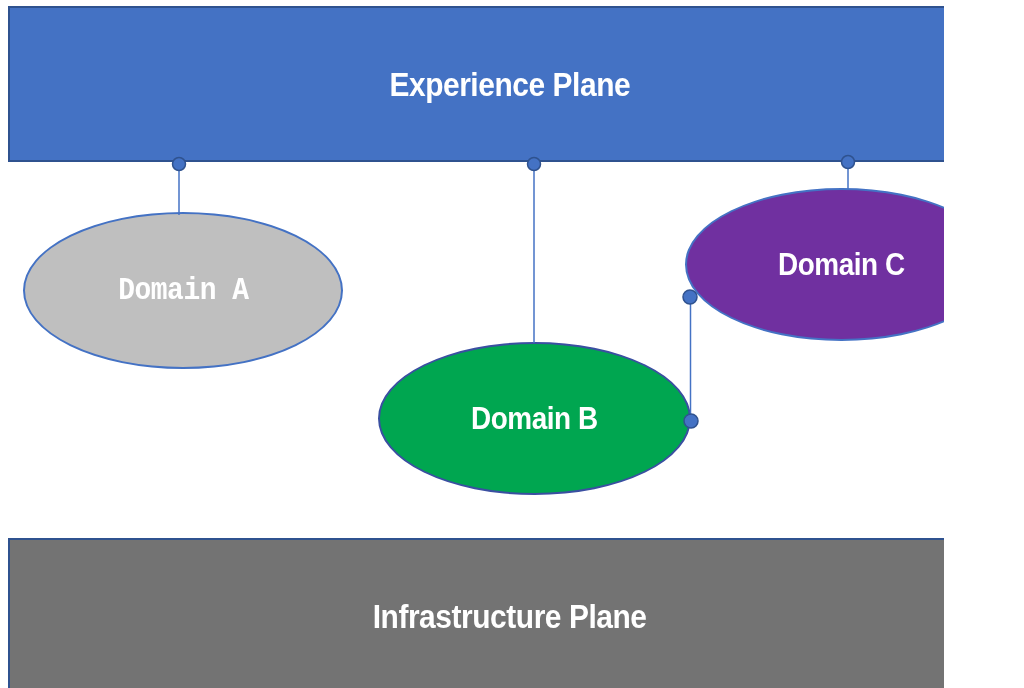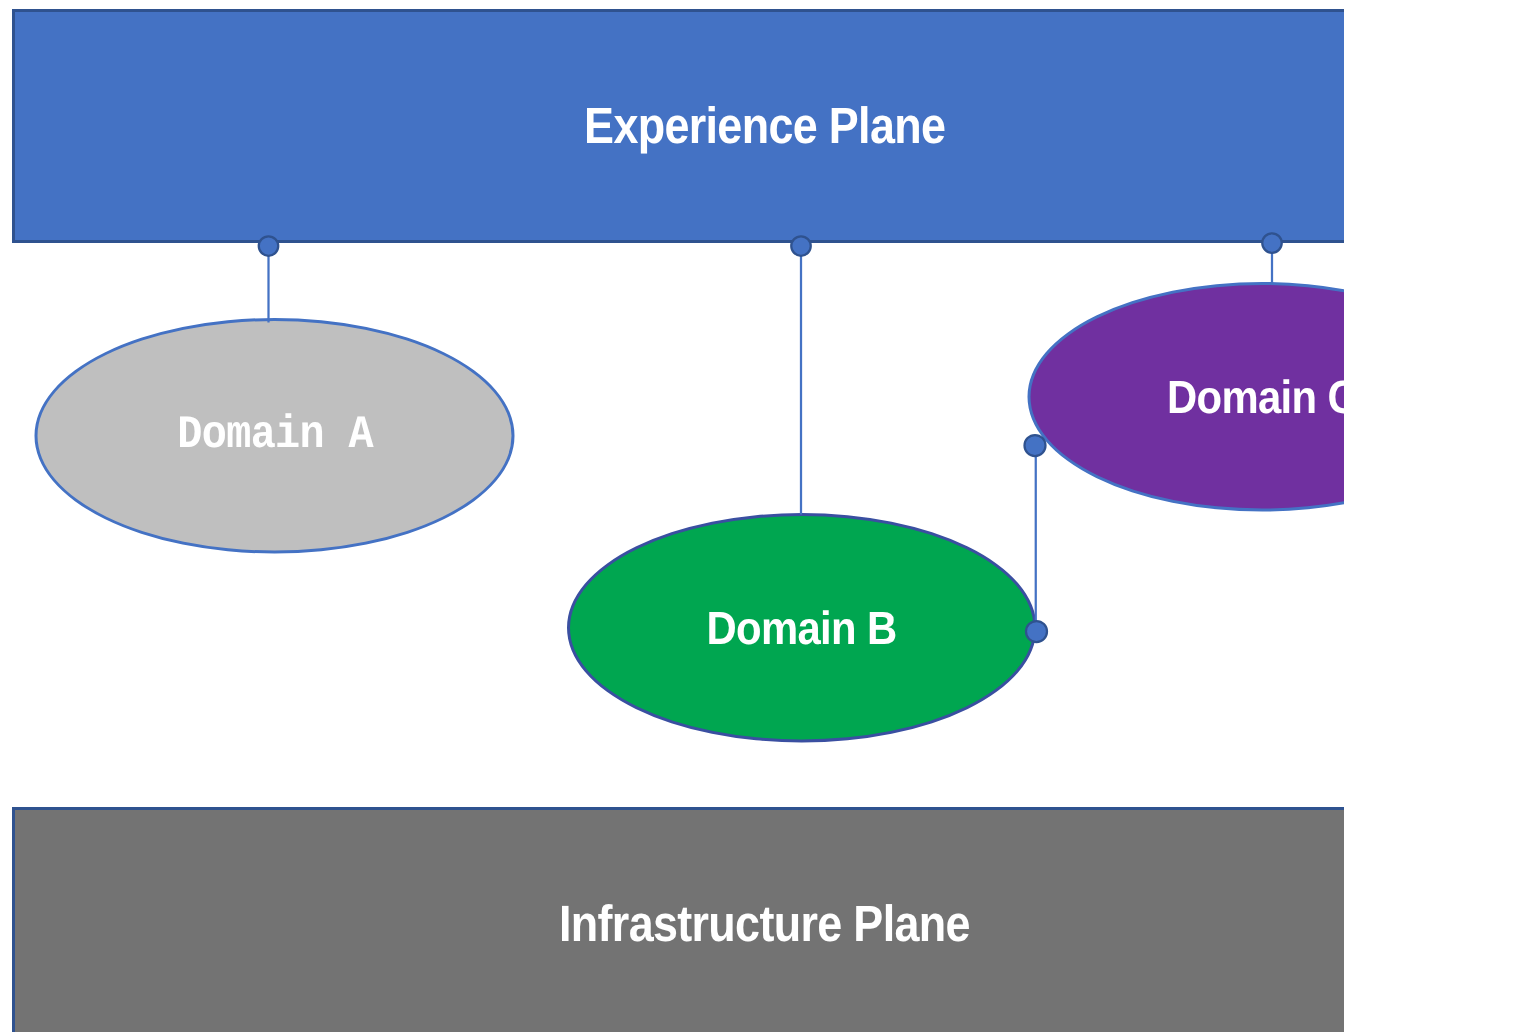--- a/index.html
+++ b/index.html
@@ -7,20 +7,21 @@
     padding: 0;
     background: #ffffff;
     font-family: "Liberation Sans", sans-serif;
   }
   #canvas {
     position: relative;
     width: 896px;
     height: 688px;
     background: #ffffff;
     overflow: hidden;
+    padding-left: 48px;
   }
   .plane {
     position: absolute;
     left: 8px;
     width: 1004px;
     box-sizing: border-box;
     background: #4472C4;
     border: 2px solid #2F528F;
     display: flex;
     align-items: center;

